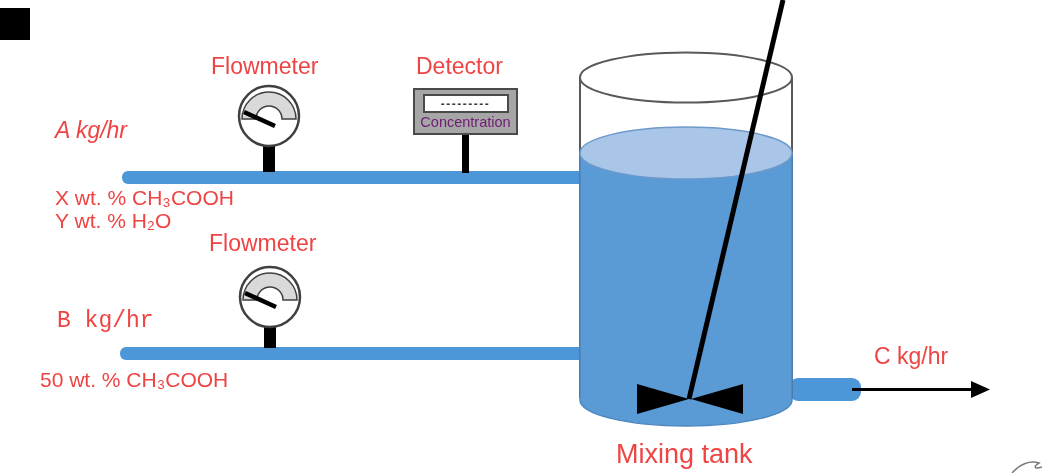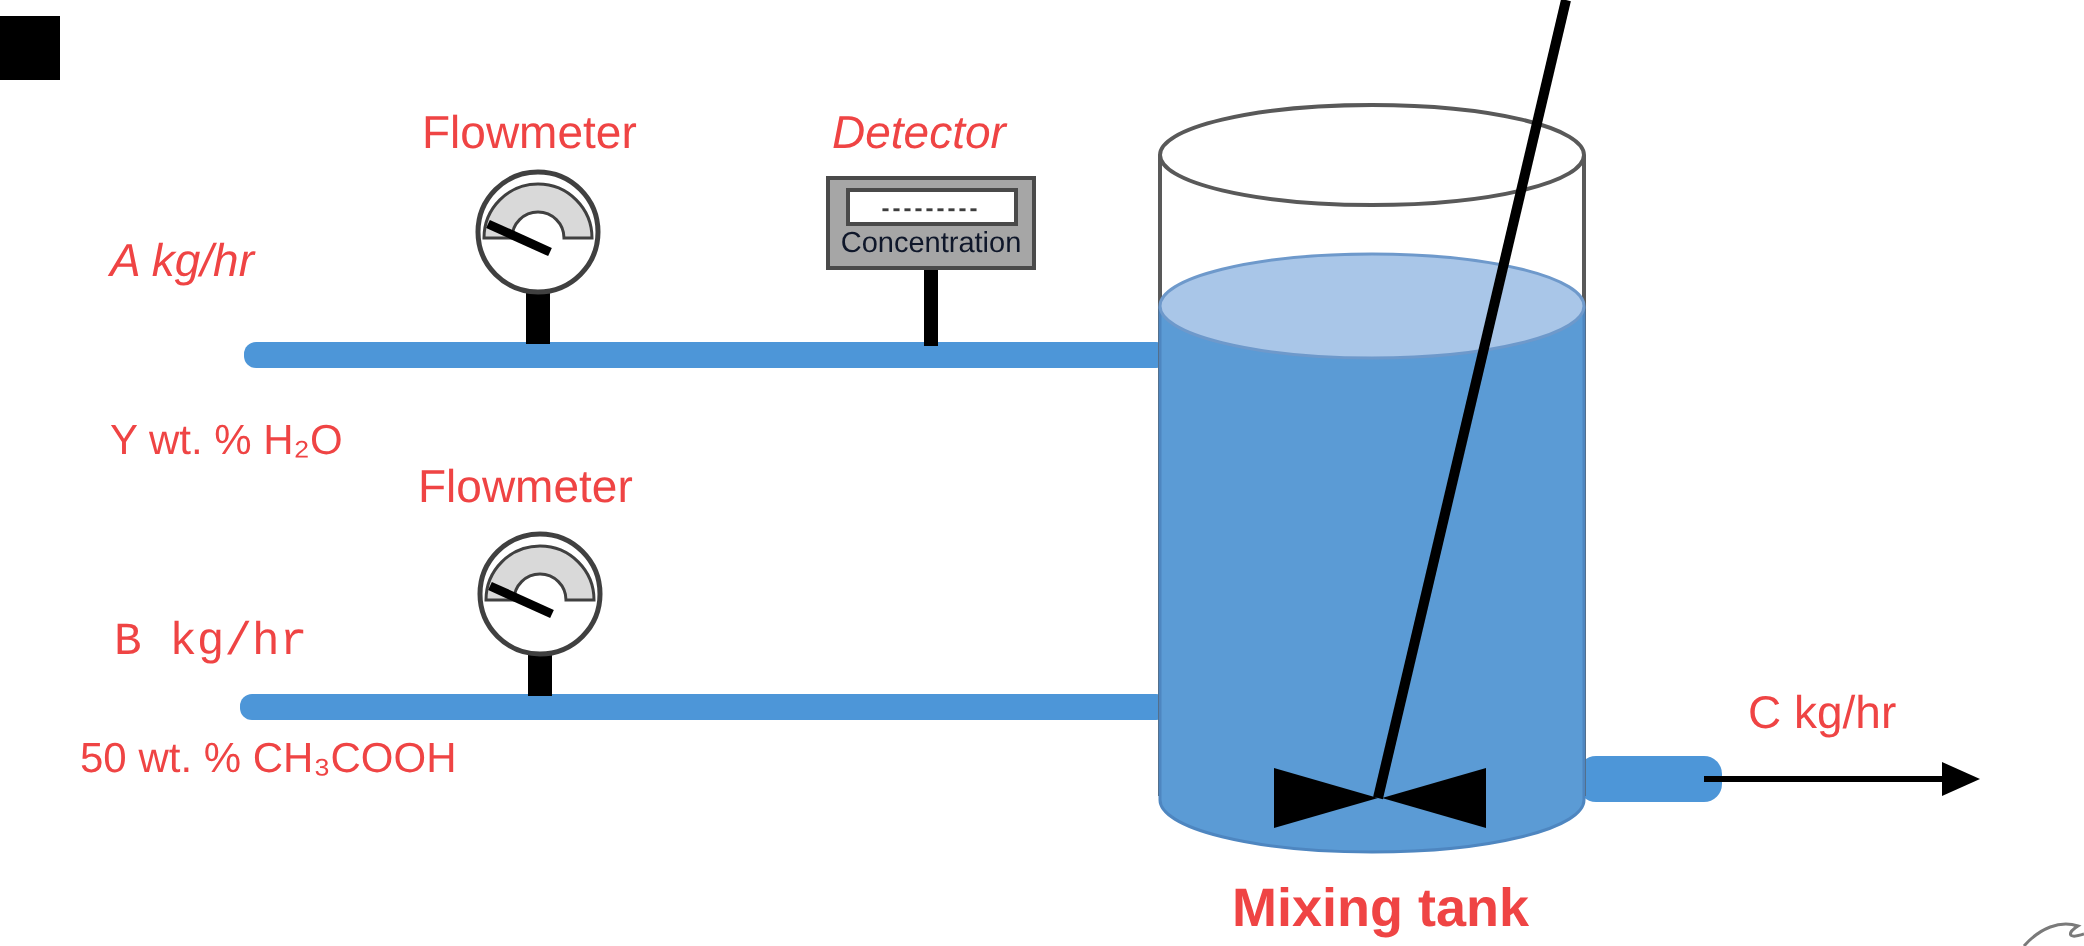--- a/index.html
+++ b/index.html
@@ -8,37 +8,37 @@
     width:1042px;height:473px;
     background:#ffffff;
     overflow:hidden;
     font-family:"Liberation Sans", sans-serif;
     color:#000;
   }
   .stage svg{position:absolute;left:0;top:0;}
   .lbl{position:absolute;line-height:1;white-space:nowrap;color:#ef4444;}
   .lbl-lg{font-size:23px;}
   .lbl-md{font-size:21px;}
-  .lbl-xl{font-size:27px;font-weight:bold;}
+  .lbl-xl{font-size:27px;}
   .corner-mark{position:absolute;left:0;top:8px;width:30px;height:32px;background:#000;}
   .detector-box{
     position:absolute;left:413px;top:88px;width:105px;height:47px;
     background:#a6a6a6;border:2.5px solid #4a4a4a;box-sizing:border-box;
     display:flex;flex-direction:column;align-items:center;
   }
   .detector-display{
     margin-top:4px;width:86px;height:19px;background:#ffffff;
     border:2px solid #4a4a4a;box-sizing:border-box;
     display:flex;align-items:center;justify-content:center;
   }
   .detector-dashes{
     font-size:12px;font-weight:bold;letter-spacing:1.5px;color:#3d3d3d;line-height:1;
   }
   .detector-caption{
-    font-size:14.5px;color:#0f172a;line-height:1;margin-top:2px;
+    font-size:14.5px;color:#701a75;line-height:1;margin-top:2px;
   }
 </style>
 </head>
 <body>
 
 <div class="stage">
 
   <svg width="1042" height="473" viewBox="0 0 1042 473">
 
     <rect x="122" y="171" width="462" height="13" rx="6" fill="#4D96D8"></rect>
@@ -87,23 +87,24 @@
   <div class="corner-mark"></div>
 
   <div class="detector-box">
     <div class="detector-display">
       <span class="detector-dashes">---------</span>
     </div>
     <div class="detector-caption">Concentration</div>
   </div>
 
   <div class="lbl lbl-lg" style="left:211px;top:55px;">Flowmeter</div>
-  <div class="lbl lbl-lg" style="left:416px;top:55px;font-style:italic;">Detector</div>
+  <div class="lbl lbl-lg" style="left:416px;top:55px;">Detector</div>
 
   <div class="lbl lbl-lg" style="left:55px;top:119px;font-style:italic;">A kg/hr</div>
+  <div class="lbl lbl-md" style="left:55px;top:187px;">X wt. % CH₃COOH</div>
   <div class="lbl lbl-md" style="left:55px;top:210px;">Y wt. % H₂O</div>
 
   <div class="lbl lbl-lg" style="left:209px;top:232px;">Flowmeter</div>
 
   <div class="lbl lbl-lg" style="left:57px;top:310px;font-family:Liberation Mono, monospace;">B kg/hr</div>
   <div class="lbl lbl-md" style="left:40px;top:369px;">50 wt. % CH₃COOH</div>
 
   <div class="lbl lbl-xl" style="left:616px;top:441px;">Mixing tank</div>
 
   <div class="lbl lbl-lg" style="left:874px;top:345px;">C kg/hr</div>

